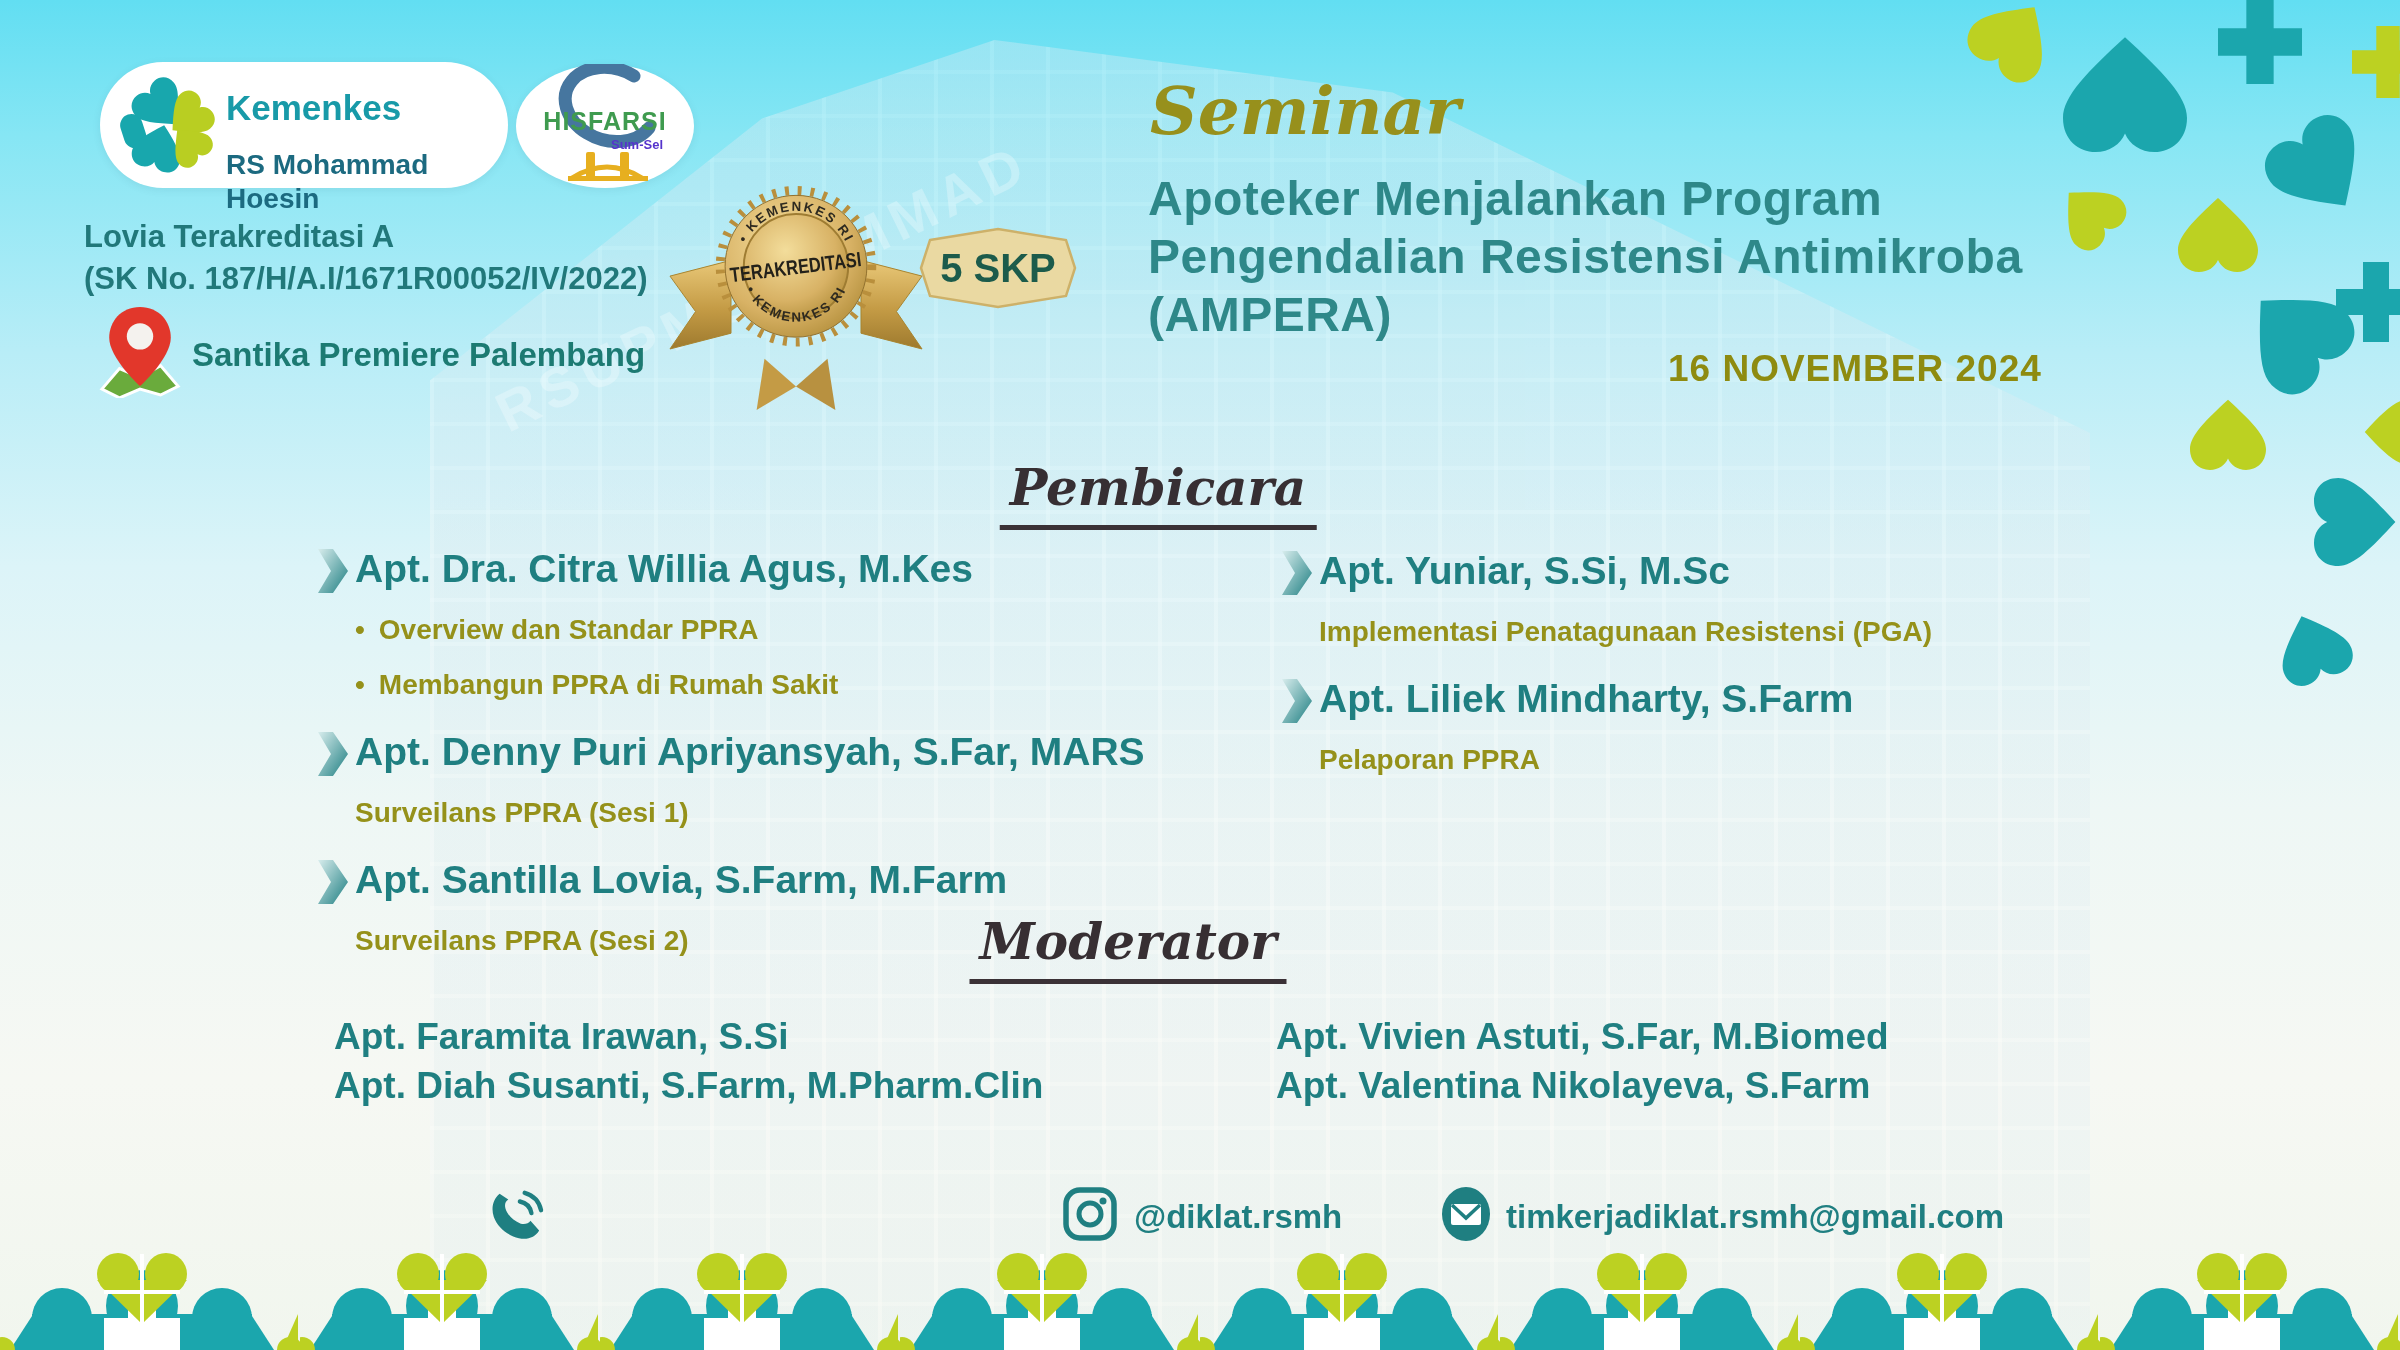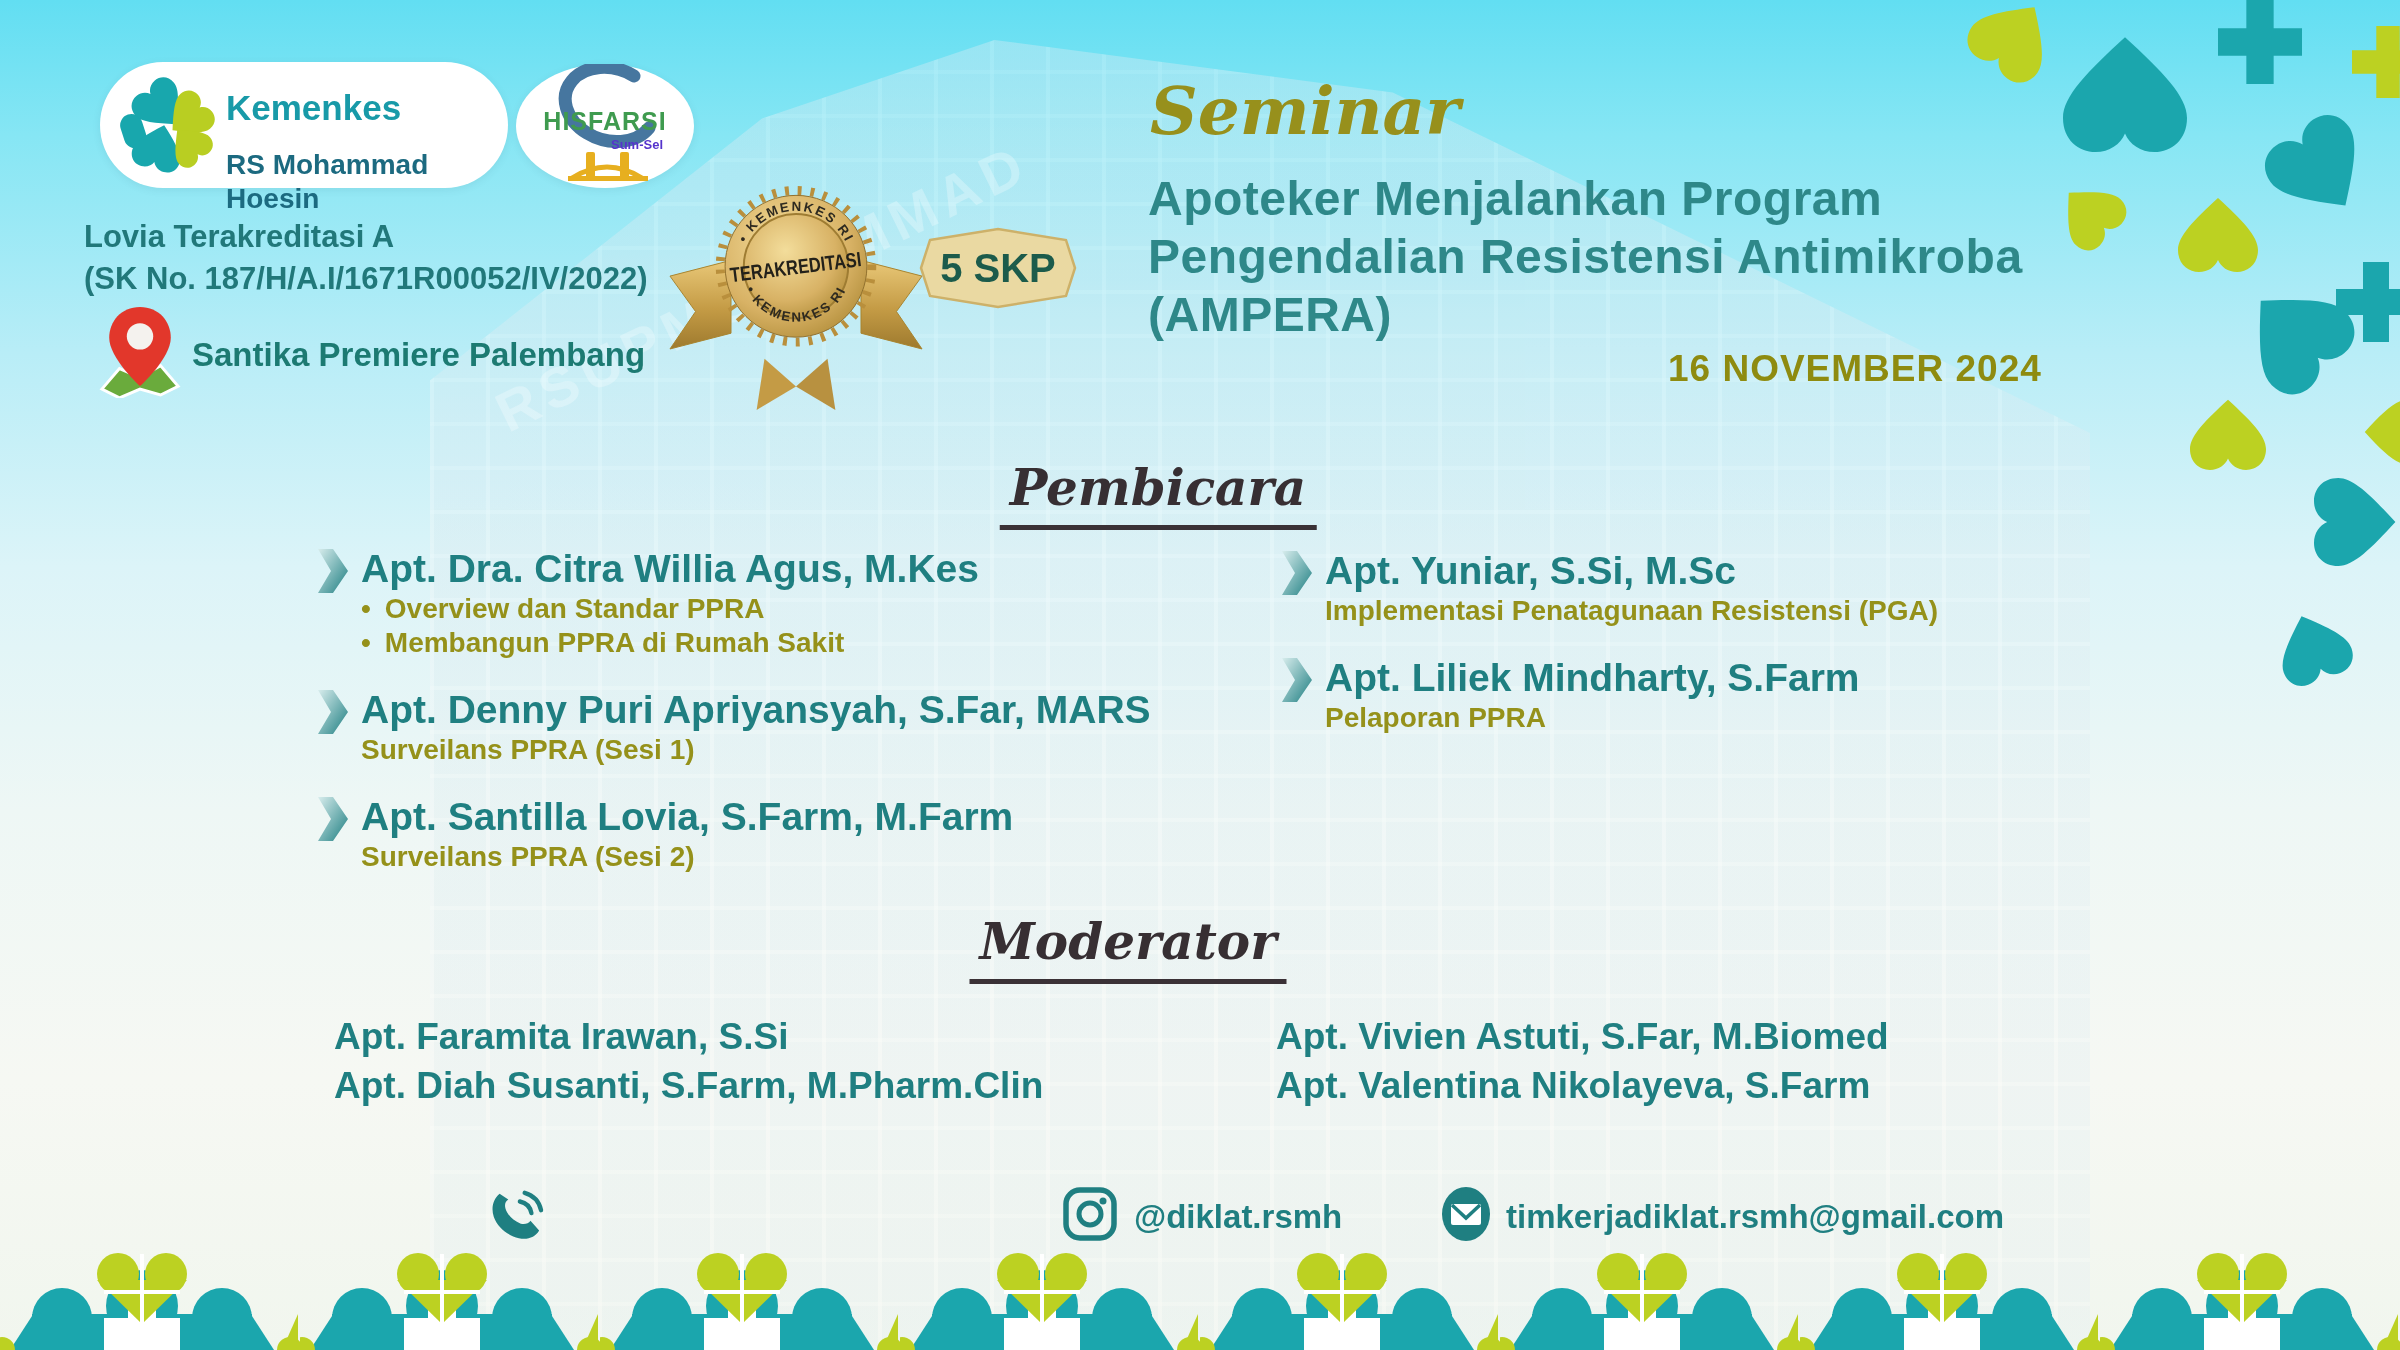--- a/index.html
+++ b/index.html
@@ -40,24 +40,24 @@
 .title div{font-size:48px;font-weight:bold;color:#2e8889;line-height:58px;letter-spacing:.5px}
 .date{position:absolute;left:1668px;top:348px;font-size:37px;font-weight:bold;color:#8e8b10;letter-spacing:1px}
 
 .script-h{font-family:"DejaVu Serif",serif;font-style:italic;font-weight:bold;font-size:50px;
   color:#372f33;border-bottom:5px solid #3a3136;padding:0 10px 8px;white-space:nowrap}
 .h-pembicara{position:absolute;left:1158px;top:458px;transform:translateX(-50%)}
 .h-moderator{position:absolute;left:1128px;top:912px;transform:translateX(-50%)}
 
 .speakers-left{position:absolute;left:318px;top:546px;width:900px}
 .speakers-right{position:absolute;left:1282px;top:548px;width:940px}
-.speaker{display:flex;gap:13px;margin-bottom:27px}
+.speaker{display:flex;gap:7px;margin-bottom:27px}
 .chev{width:30px;height:44px;flex:0 0 30px;margin-top:3px}
 .sp-name{font-size:39px;font-weight:bold;color:#1f7f81;line-height:46px;white-space:nowrap}
-.sp-topic{font-size:28px;font-weight:bold;color:#95911a;line-height:34px;margin-top:0;white-space:nowrap}
+.sp-topic{font-size:28px;font-weight:bold;color:#95911a;line-height:34px;margin-top:21px;white-space:nowrap}
 
 .mods-left{position:absolute;left:334px;top:1012px}
 .mods-right{position:absolute;left:1276px;top:1012px}
 .mod-name{font-size:37px;font-weight:bold;color:#1f7f81;line-height:49px;white-space:nowrap}
 
 .ficon{position:absolute}
 .ftext{position:absolute;font-size:33px;font-weight:bold;color:#1f7f81;white-space:nowrap}
 .fphone-icon{left:487px;top:1188px;width:58px;height:54px}
 .fphone-text{left:560px;top:1198px}
 .fig-icon{left:1062px;top:1186px;width:56px;height:56px}

